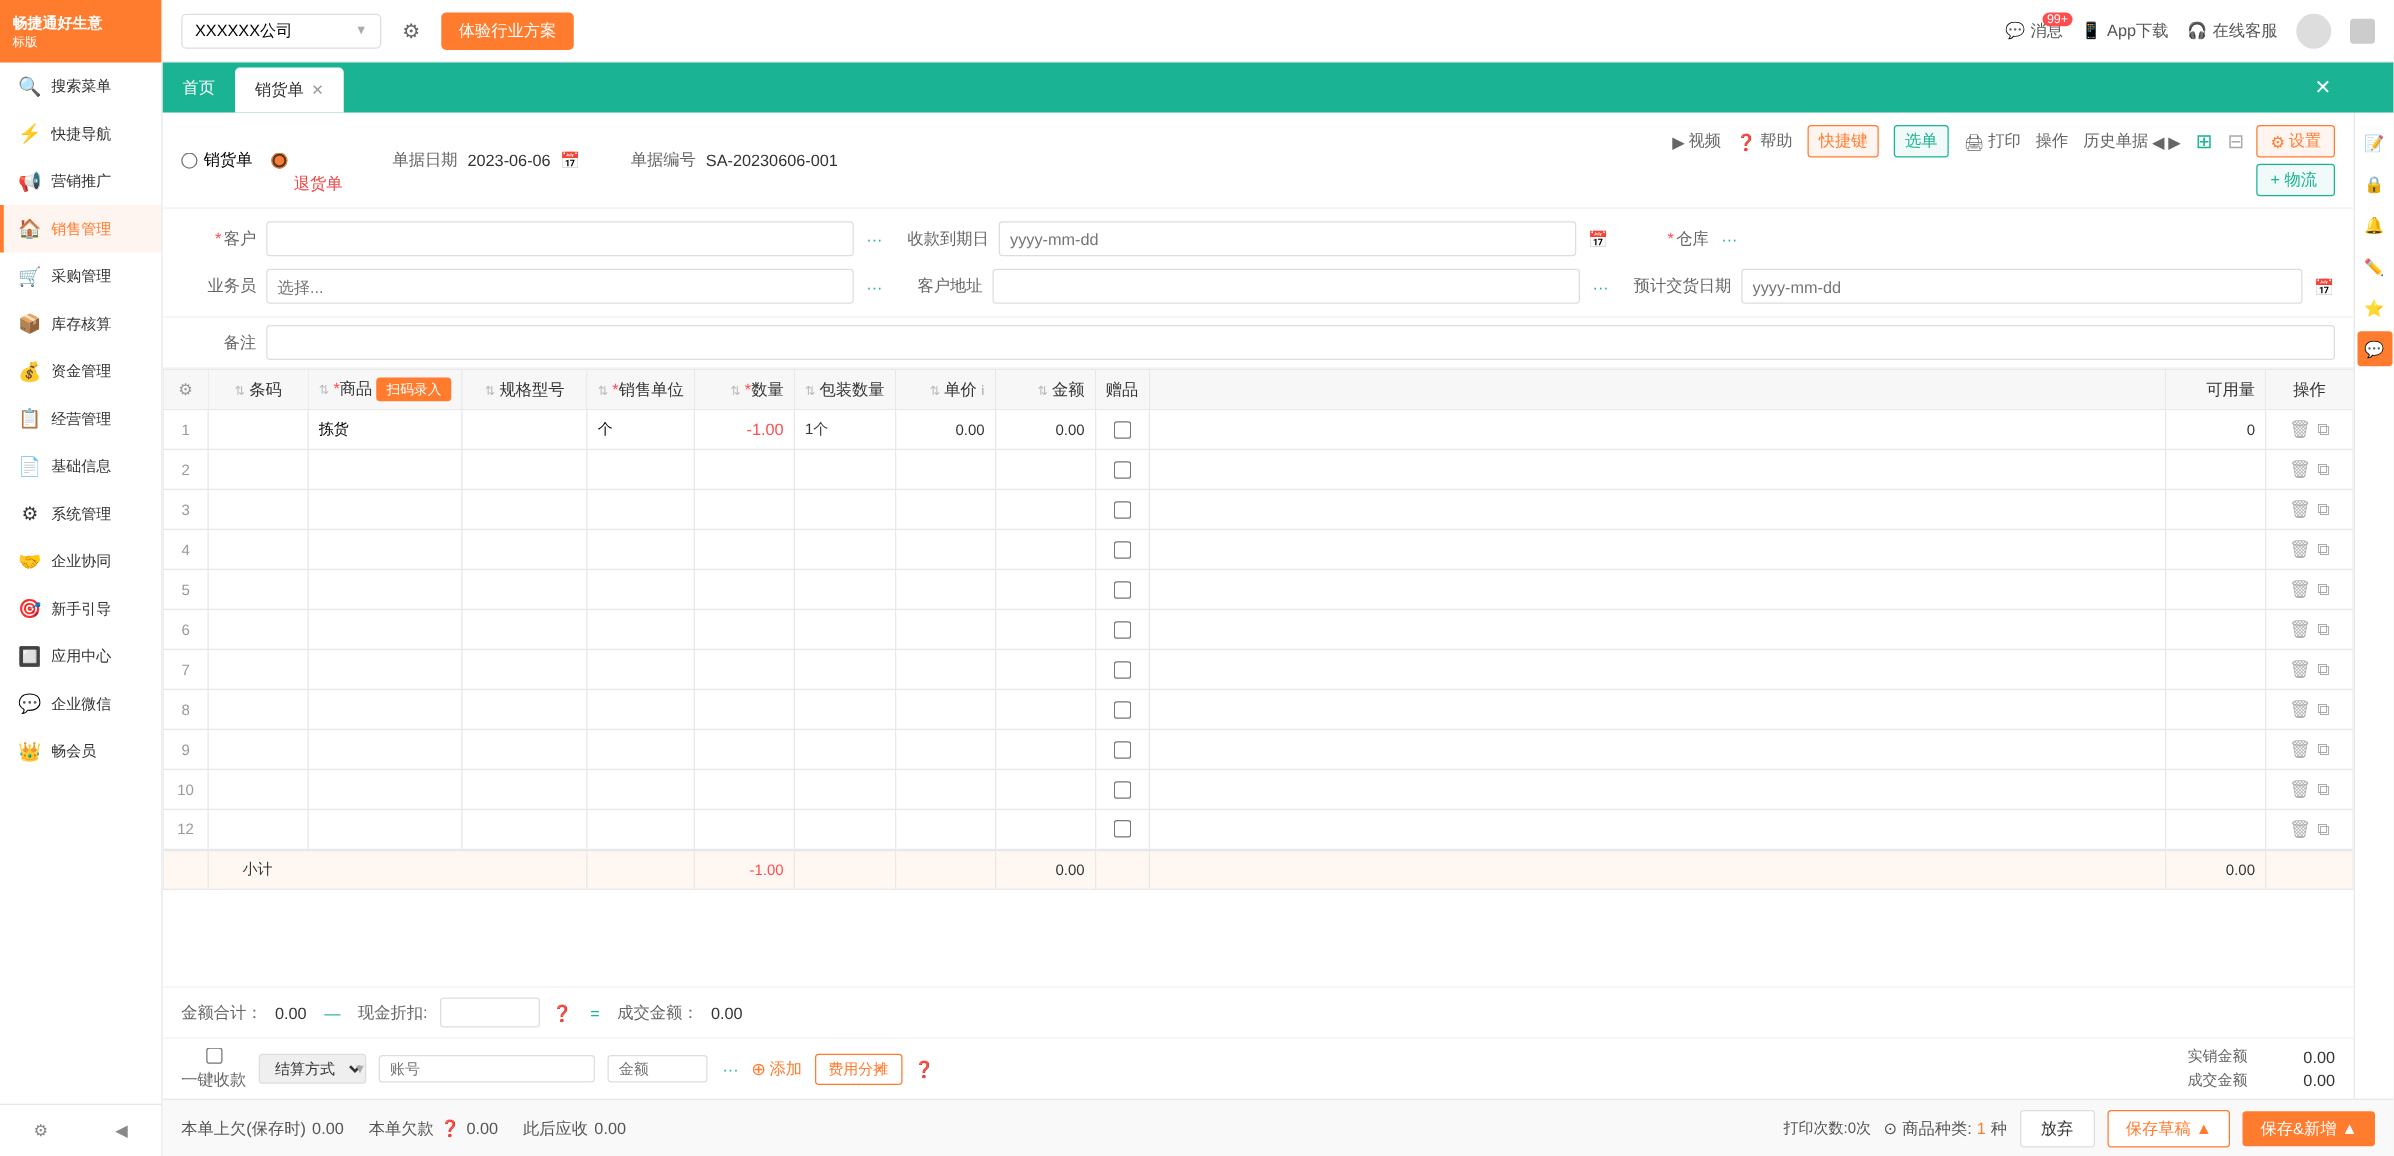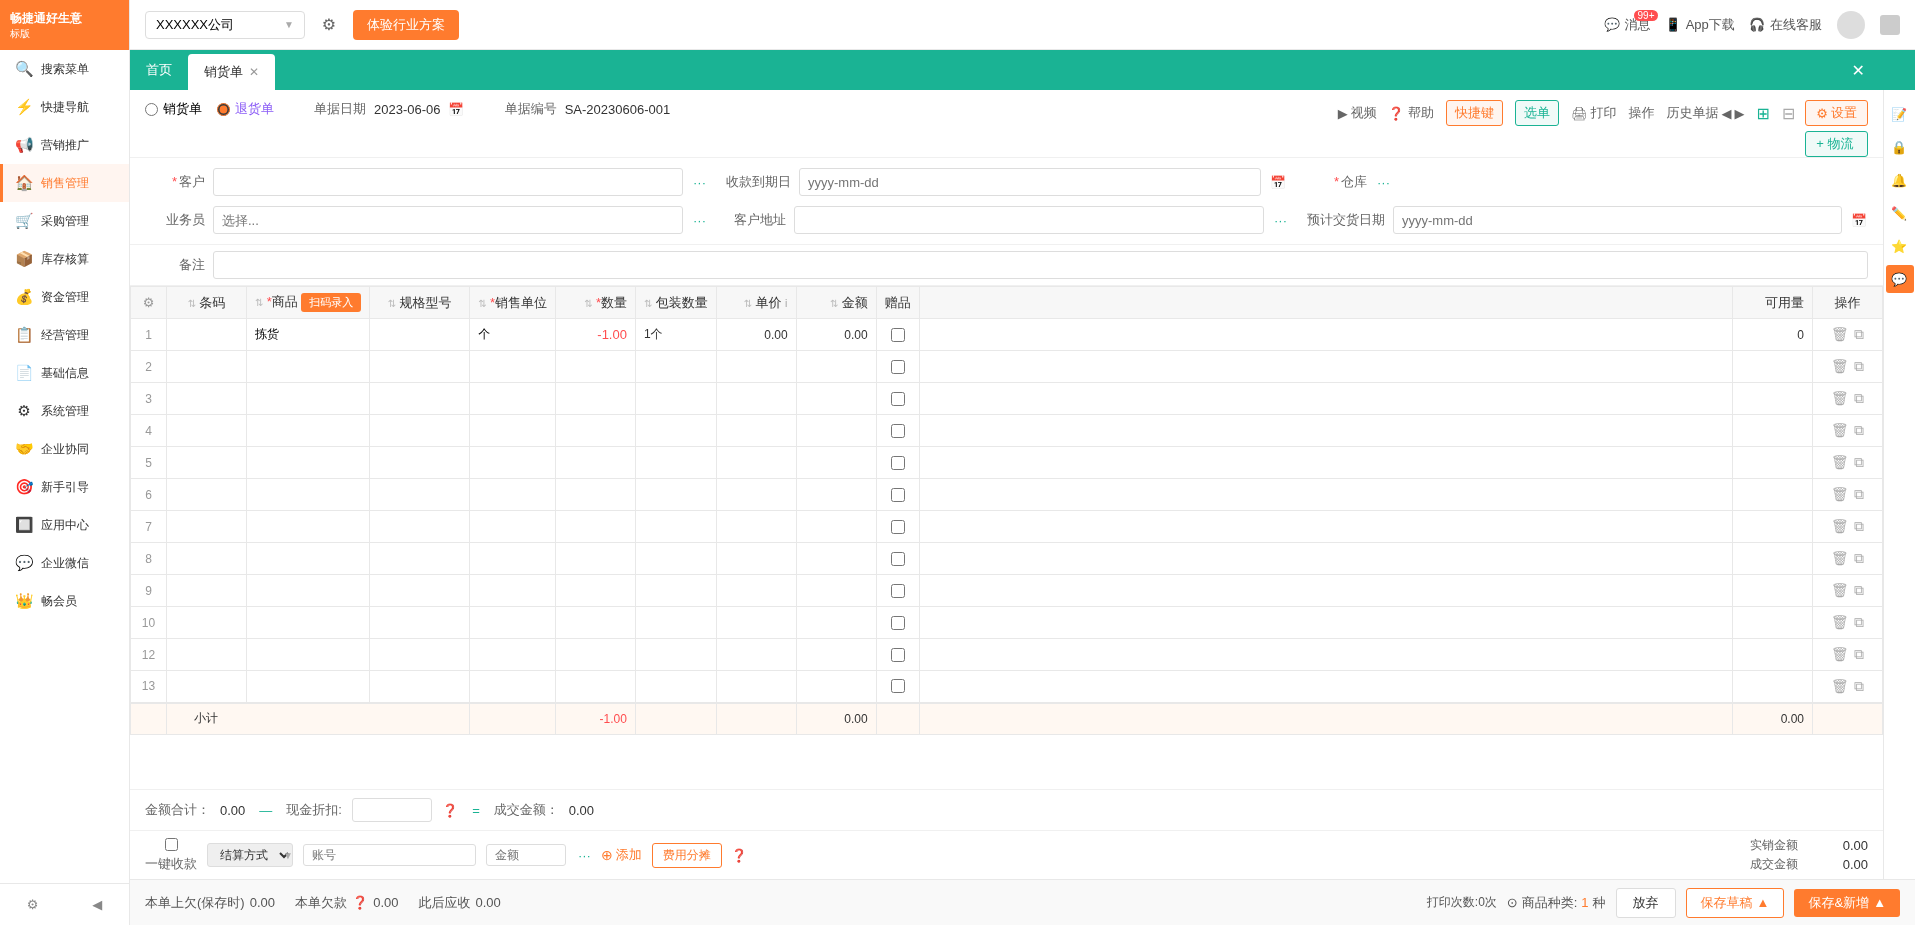--- a/index.html
+++ b/index.html
@@ -262,21 +262,21 @@
       <div style="display:flex;align-items:flex-start;padding:10px 15px 0;border-bottom:1px solid #f0f0f0;">
         <div style="flex:1;">
           <div class="form-header" style="padding:0 0 10px 0;border:none;">
             <div class="radio-group">
               <label class="radio-item">
                 <input type="radio" name="orderType" style="">
                 <span>销货单</span>
               </label>
               <label class="radio-item">
                 <input type="radio" name="orderType" checked="" style="">
-                <span style="color:#8b5cf6;">退货单</span>
+                <span style="color:#ef4444;margin-top:38px;">退货单</span>
               </label>
             </div>
             <div class="form-meta">
               <span class="form-meta-label">单据日期</span>
               <span class="form-meta-value">2023-06-06</span>
               <span style="color:#aaa;cursor:pointer;">📅</span>
             </div>
             <div class="form-meta">
               <span class="form-meta-label">单据编号</span>
               <span class="form-meta-value">SA-20230606-001</span>
@@ -679,44 +679,20 @@
     </td>
     <td style="flex:1;min-width:200px;"></td>
     <td class="col-avail"></td>
     <td class="col-action">
       <div class="action-icons">
         <span class="action-icon">🗑</span>
         <span class="action-icon">⧉</span>
       </div>
     </td>
   </tr>
-              <tr>
-    <td class="col-num">13</td>
-    <td class="col-barcode"><input style="width: 100%; border: none; outline: none; font-size: 12px;" value=""></td>
-    <td class="col-product"><input style="width: 100%; border: none; outline: none; font-size: 12px;" value=""></td>
-    <td class="col-spec"><input style="width: 100%; border: none; outline: none; font-size: 12px;" value=""></td>
-    <td class="col-unit"><input style="width: 100%; border: none; outline: none; font-size: 12px;" value=""></td>
-    <td class="col-qty"><span class=""></span></td>
-    <td class="col-pkg"></td>
-    <td class="col-price"></td>
-    <td class="col-amount"></td>
-    <td class="col-gift">
-      <div class="checkbox-cell">
-                    <input type="checkbox" class="row-checkbox" style="">
-                  </div>
-    </td>
-    <td style="flex:1;min-width:200px;"></td>
-    <td class="col-avail"></td>
-    <td class="col-action">
-      <div class="action-icons">
-        <span class="action-icon">🗑</span>
-        <span class="action-icon">⧉</span>
-      </div>
-    </td>
-  </tr>
               <tr class="subtotal-row">
   <td class="col-num"></td>
   <td colspan="3" style="font-weight:500;">小计</td>
   <td class="col-unit"></td>
   <td class="col-qty qty-red" style="color:#ff4d4f;">-1.00</td>
   <td class="col-pkg"></td>
   <td class="col-price"></td>
   <td class="col-amount">0.00</td>
   <td class="col-gift"></td>
   <td style="flex:1;"></td>

